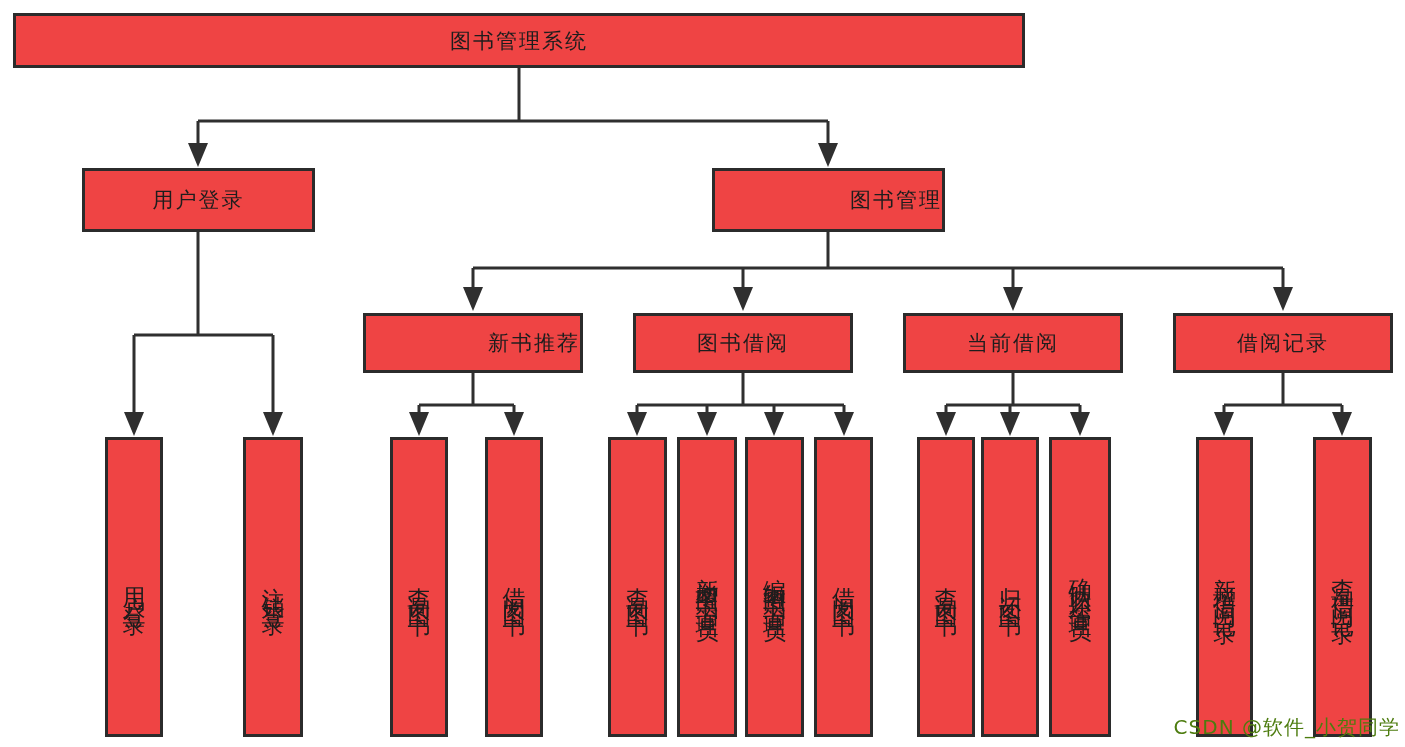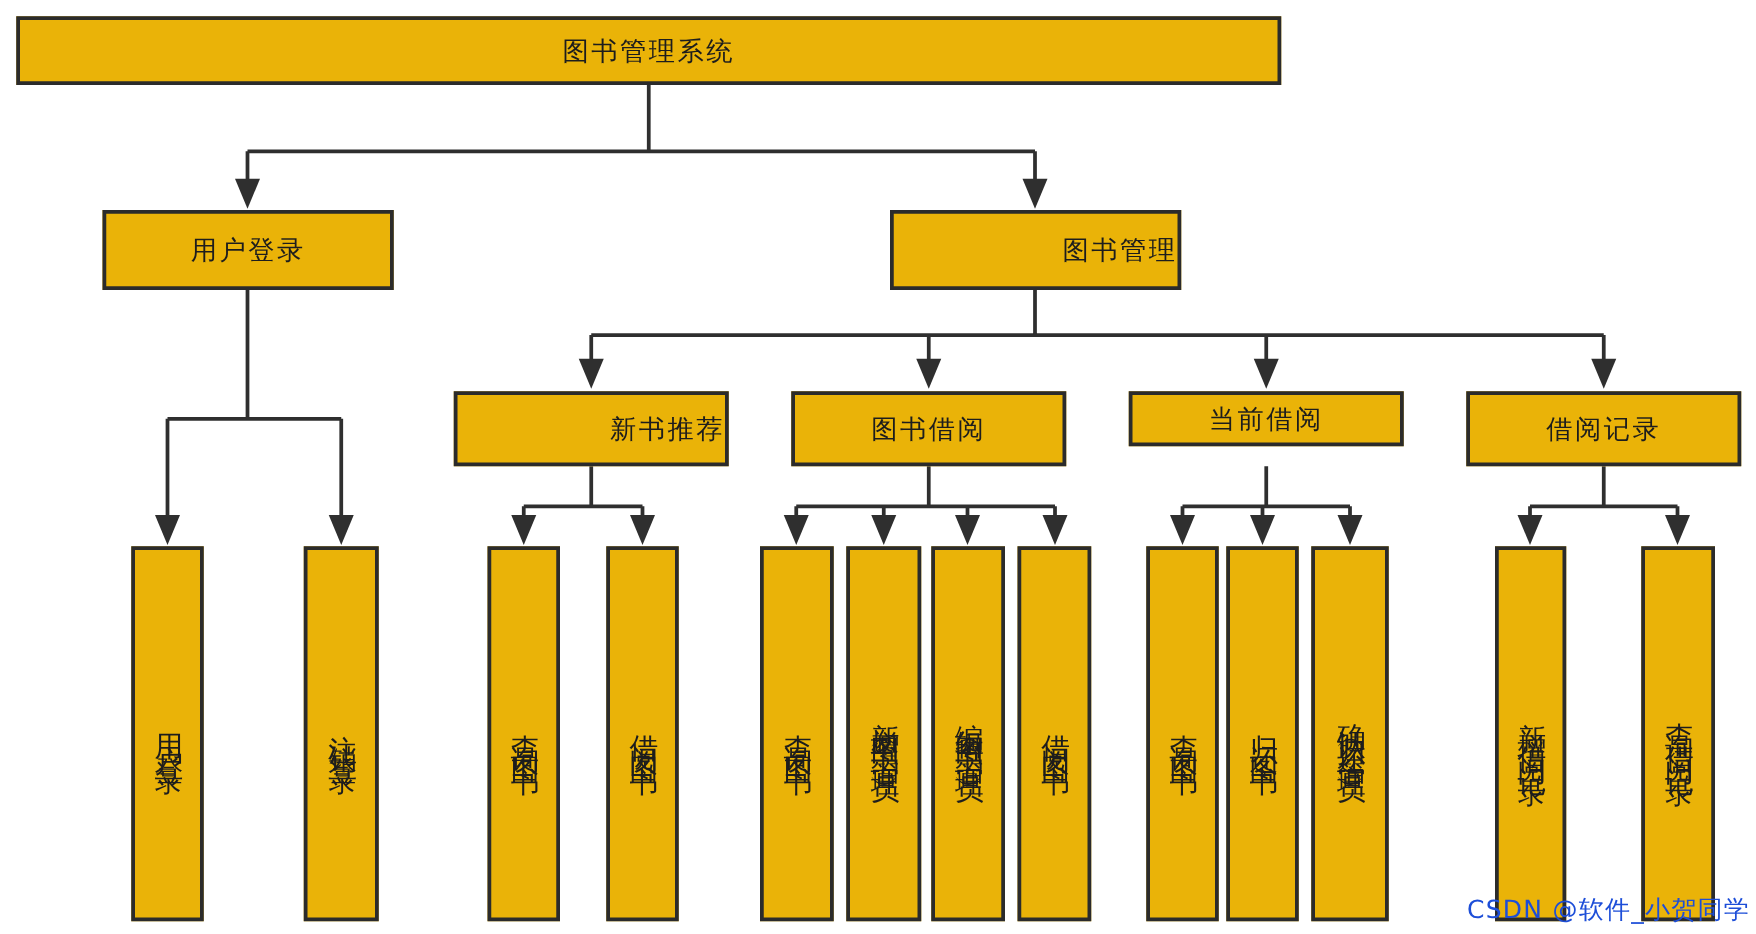--- a/index.html
+++ b/index.html
@@ -10,21 +10,21 @@
     font-family:"DejaVu Sans","Liberation Sans",sans-serif;
     overflow:hidden;
   }
   .wires{position:absolute;left:0;top:0;}
   .wire{fill:none;stroke:#2f2f2f;stroke-width:3;}
   .arrowheads polygon{fill:#2f2f2f;stroke:none;}
   .box{
     position:absolute;
     box-sizing:border-box;
     border:3px solid #2b2b2b;
-    background:#eab308;
+    background:#ef4444;
     display:flex;
     align-items:center;
     justify-content:center;
     color:#1d1d1d;
   }
   .h .label{
     font-size:21px;
     letter-spacing:2px;
     white-space:nowrap;
   }
@@ -36,21 +36,21 @@
   }
   .leaf.long .label{
     letter-spacing:6px;
   }
   .watermark{
     position:absolute;
     right:5px;
     bottom:6px;
     font-size:20px;
     letter-spacing:1px;
-    color:#1d4ed8;
+    color:#4d7c0f;
     white-space:nowrap;
   }
 </style>
 </head>
 <body>
 
 <div class="stage">
 
   <svg class="wires" width="1405" height="747" viewBox="0 0 1405 747">
     <path class="wire" d="
@@ -94,21 +94,21 @@
   <div class="box h" style="left:712px;top:168px;width:233px;height:64px;justify-content:flex-end;">
     <span class="label">图书管理</span>
   </div>
 
   <div class="box h" style="left:363px;top:313px;width:220px;height:60px;justify-content:flex-end;">
     <span class="label">新书推荐</span>
   </div>
   <div class="box h" style="left:633px;top:313px;width:220px;height:60px;">
     <span class="label">图书借阅</span>
   </div>
-  <div class="box h" style="left:903px;top:313px;width:220px;height:44px;">
+  <div class="box h" style="left:903px;top:313px;width:220px;height:60px;">
     <span class="label">当前借阅</span>
   </div>
   <div class="box h" style="left:1173px;top:313px;width:220px;height:60px;">
     <span class="label">借阅记录</span>
   </div>
 
   <div class="box leaf" style="left:105px;top:437px;width:58px;height:300px;">
     <span class="label">用户登录</span>
   </div>
   <div class="box leaf" style="left:243px;top:437px;width:60px;height:300px;">

